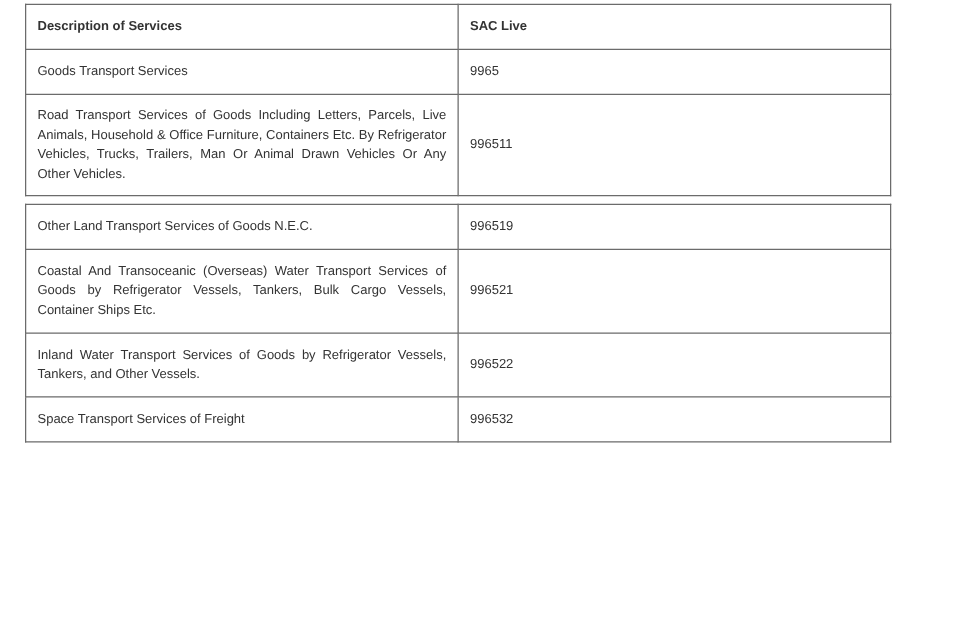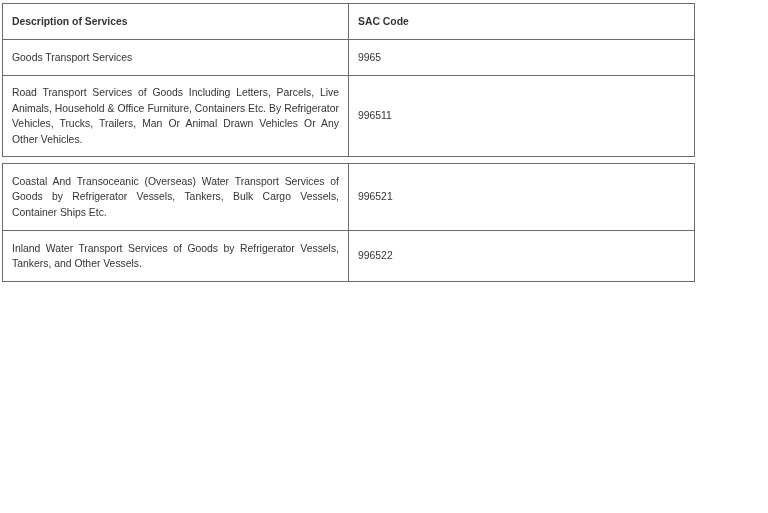--- a/index.html
+++ b/index.html
@@ -1,51 +1,59 @@
 <!DOCTYPE html>
 <html><head>
 <meta charset="utf-8">
 <style>
   html, body { margin: 0; padding: 0; background: #ffffff; }
   body { width: 768px; height: 513px; position: relative; overflow: hidden;
          font-family: "Liberation Sans", sans-serif; color: #333333; }
-  table.sac { position: absolute; left: 2px; width: 693px; border-collapse: collapse;
+  table.sac { position: absolute; left: 20px; width: 693px; border-collapse: collapse;
               table-layout: fixed; }
   table.sac td { border: 1.5px solid #6b6b6b; padding: 0 9px; font-size: 10.4px;
                  line-height: 15.5px; vertical-align: middle; }
   table.sac td.desc { width: 327px; text-align: justify; text-align-last: left; }
   table.sac td.code { width: 327px; }
   table.sac tr.head td { font-weight: bold; }
   #t1 { top: 3px; }
   #t2 { top: 163px; }
 </style>
 </head>
 <body>
 
 <table class="sac" id="t1">
   <tbody>
       <tr class="head" style="height:36px">
     <td class="desc">Description of Services</td>
-    <td class="code">SAC Code</td>
+    <td class="code">SAC Live</td>
   </tr>
   <tr style="height:36px">
     <td class="desc">Goods Transport Services</td>
     <td class="code">9965</td>
   </tr>
   <tr style="height:81px">
     <td class="desc">Road Transport Services of Goods Including Letters, Parcels, Live Animals, Household &amp; Office Furniture, Containers Etc. By Refrigerator Vehicles, Trucks, Trailers, Man Or Animal Drawn Vehicles Or Any Other Vehicles.</td>
     <td class="code">996511</td>
   </tr>
 </tbody>
   </table>
 
 <table class="sac" id="t2">
   <tbody>
+  <tr style="height:36px">
+    <td class="desc">Other Land Transport Services of Goods N.E.C.</td>
+    <td class="code">996519</td>
+  </tr>
   <tr style="height:67px">
     <td class="desc">Coastal And Transoceanic (Overseas) Water Transport Services of Goods by Refrigerator Vessels, Tankers, Bulk Cargo Vessels, Container Ships Etc.</td>
     <td class="code">996521</td>
   </tr>
   <tr style="height:51px">
     <td class="desc">Inland Water Transport Services of Goods by Refrigerator Vessels, Tankers, and Other Vessels.</td>
     <td class="code">996522</td>
   </tr>
+  <tr style="height:36px">
+    <td class="desc">Space Transport Services of Freight</td>
+    <td class="code">996532</td>
+  </tr>
 </tbody>
   </table>
 
 </body></html>

